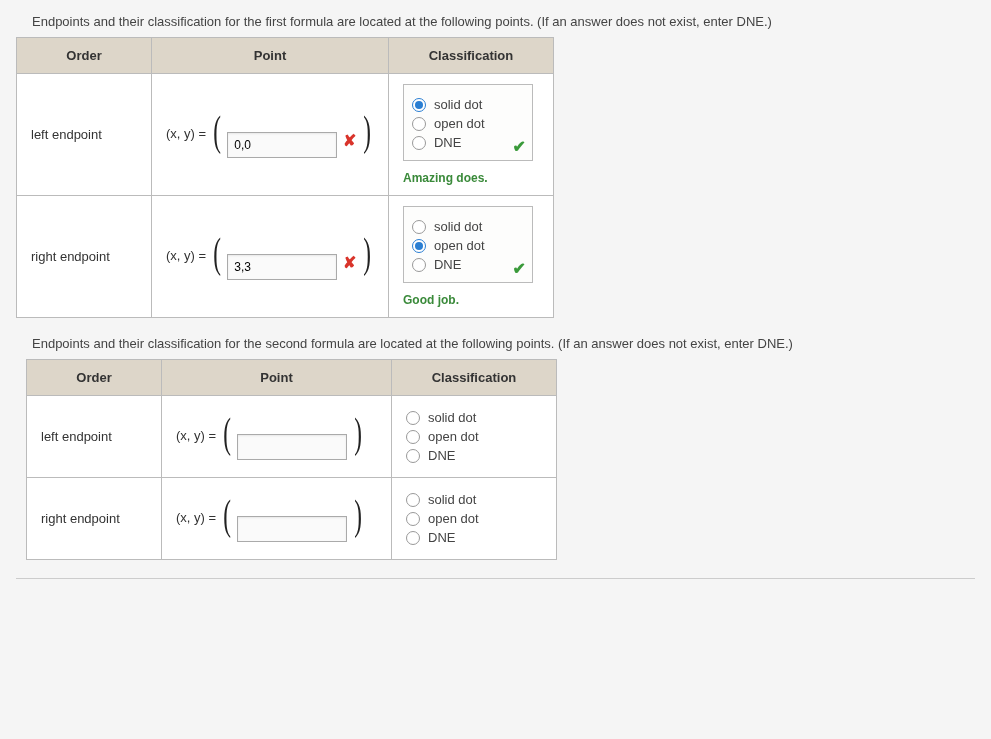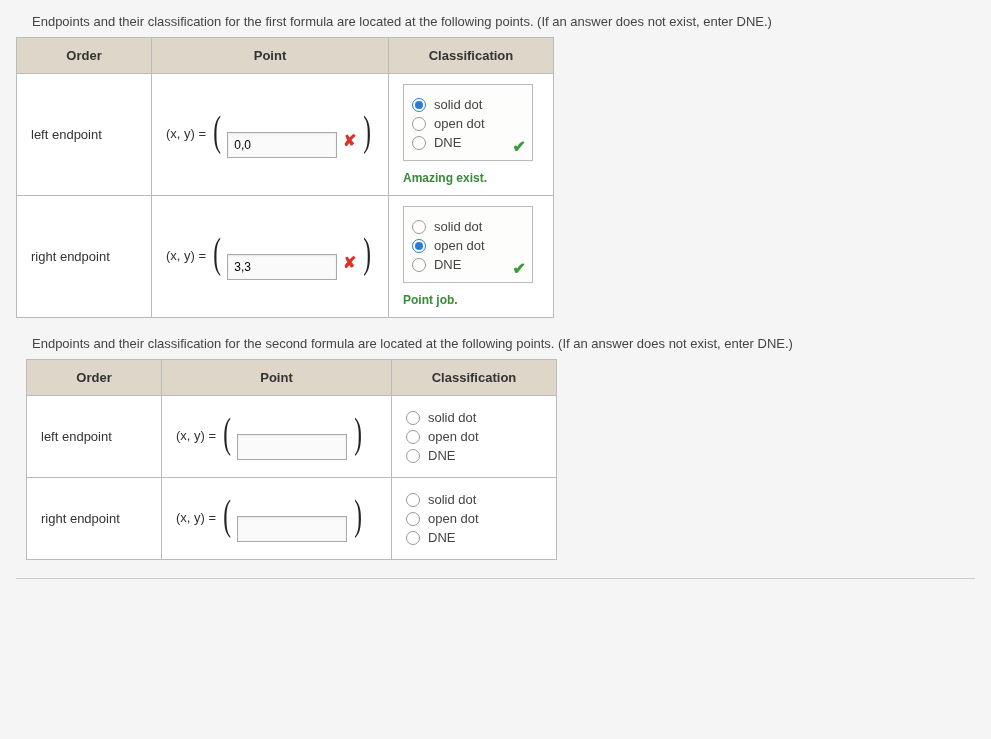--- a/index.html
+++ b/index.html
@@ -171,21 +171,21 @@
           <div class="radio-row">
             <span class="radio"></span>
             <span>open dot</span>
           </div>
           <div class="radio-row">
             <span class="radio"></span>
             <span>DNE</span>
           </div>
           <span class="check-mark">✔</span>
         </div>
-        <div class="feedback">Amazing exist.</div>
+        <div class="feedback">Amazing does.</div>
       </td>
     </tr>
 
     <tr>
       <td class="col-order">right endpoint</td>
       <td class="point-cell">
         <span class="xy-label">(x, y) = </span>
         <span class="paren">(</span>
         <input class="ptext" type="text" value="3,3" style="">
         <span class="x-mark">✘</span>
@@ -200,21 +200,21 @@
           <div class="radio-row">
             <span class="radio selected"></span>
             <span>open dot</span>
           </div>
           <div class="radio-row">
             <span class="radio"></span>
             <span>DNE</span>
           </div>
           <span class="check-mark">✔</span>
         </div>
-        <div class="feedback">Point job.</div>
+        <div class="feedback">Good job.</div>
       </td>
     </tr>
   </tbody>
 </table>
 
 <div class="instruction">Endpoints and their classification for the second formula are located at the following points. (If an answer does not exist, enter DNE.)</div>
 
 <table class="qtable" style="margin-left:10px;">
   <thead>
     <tr>

